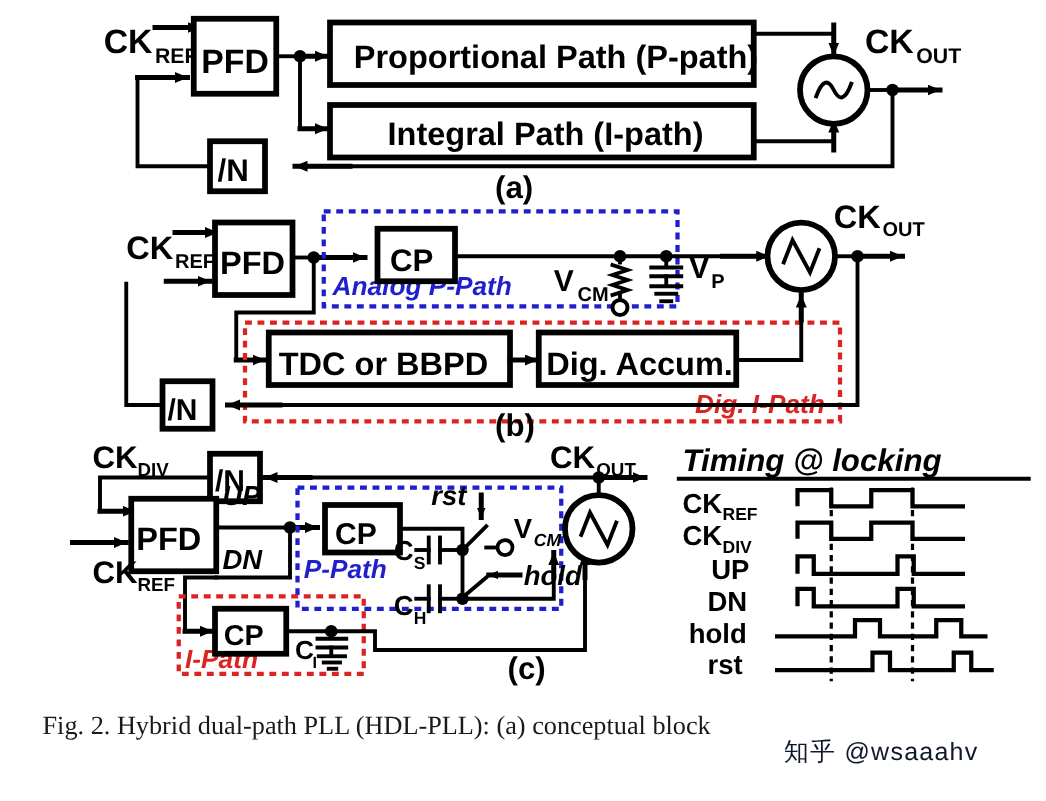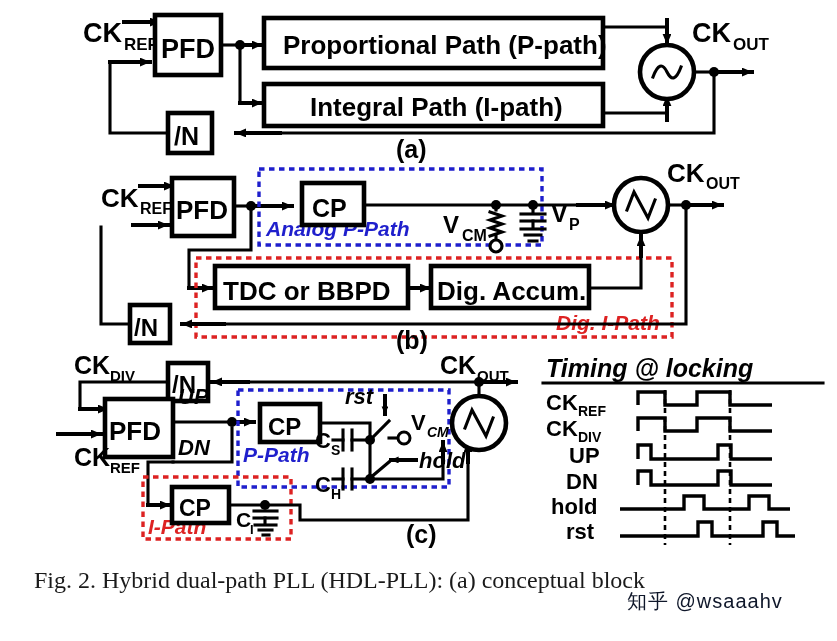--- a/index.html
+++ b/index.html
@@ -1,21 +1,21 @@
 <!DOCTYPE html>
 <html><head>
 <meta charset="utf-8">
 <style>
   html,body{margin:0;padding:0;background:#ffffff;}
   body{width:837px;height:641px;position:relative;overflow:hidden;
        font-family:"Liberation Sans", sans-serif;color:#000;}
   .fig{position:absolute;left:0;top:0;width:802px;height:641px;}
   svg{display:block;}
   .cap{position:absolute;left:34px;top:566px;width:780px;
-       font-family:"Liberation Serif", serif;font-size:24px;line-height:29px;
+       font-family:"Liberation Serif", serif;font-size:21px;line-height:29px;
        color:#1a1a1a;text-align:justify;}
   .cap span{display:inline;}
   .wm{position:absolute;left:627px;top:588px;font-family:"Liberation Sans",sans-serif;
       font-size:20px;color:#0f172a;letter-spacing:1px;pointer-events:none;}
 </style>
 </head>
 <body>
 
 <div class="fig">
 <svg width="837" height="641" viewBox="0 0 837 641" xmlns="http://www.w3.org/2000/svg">

